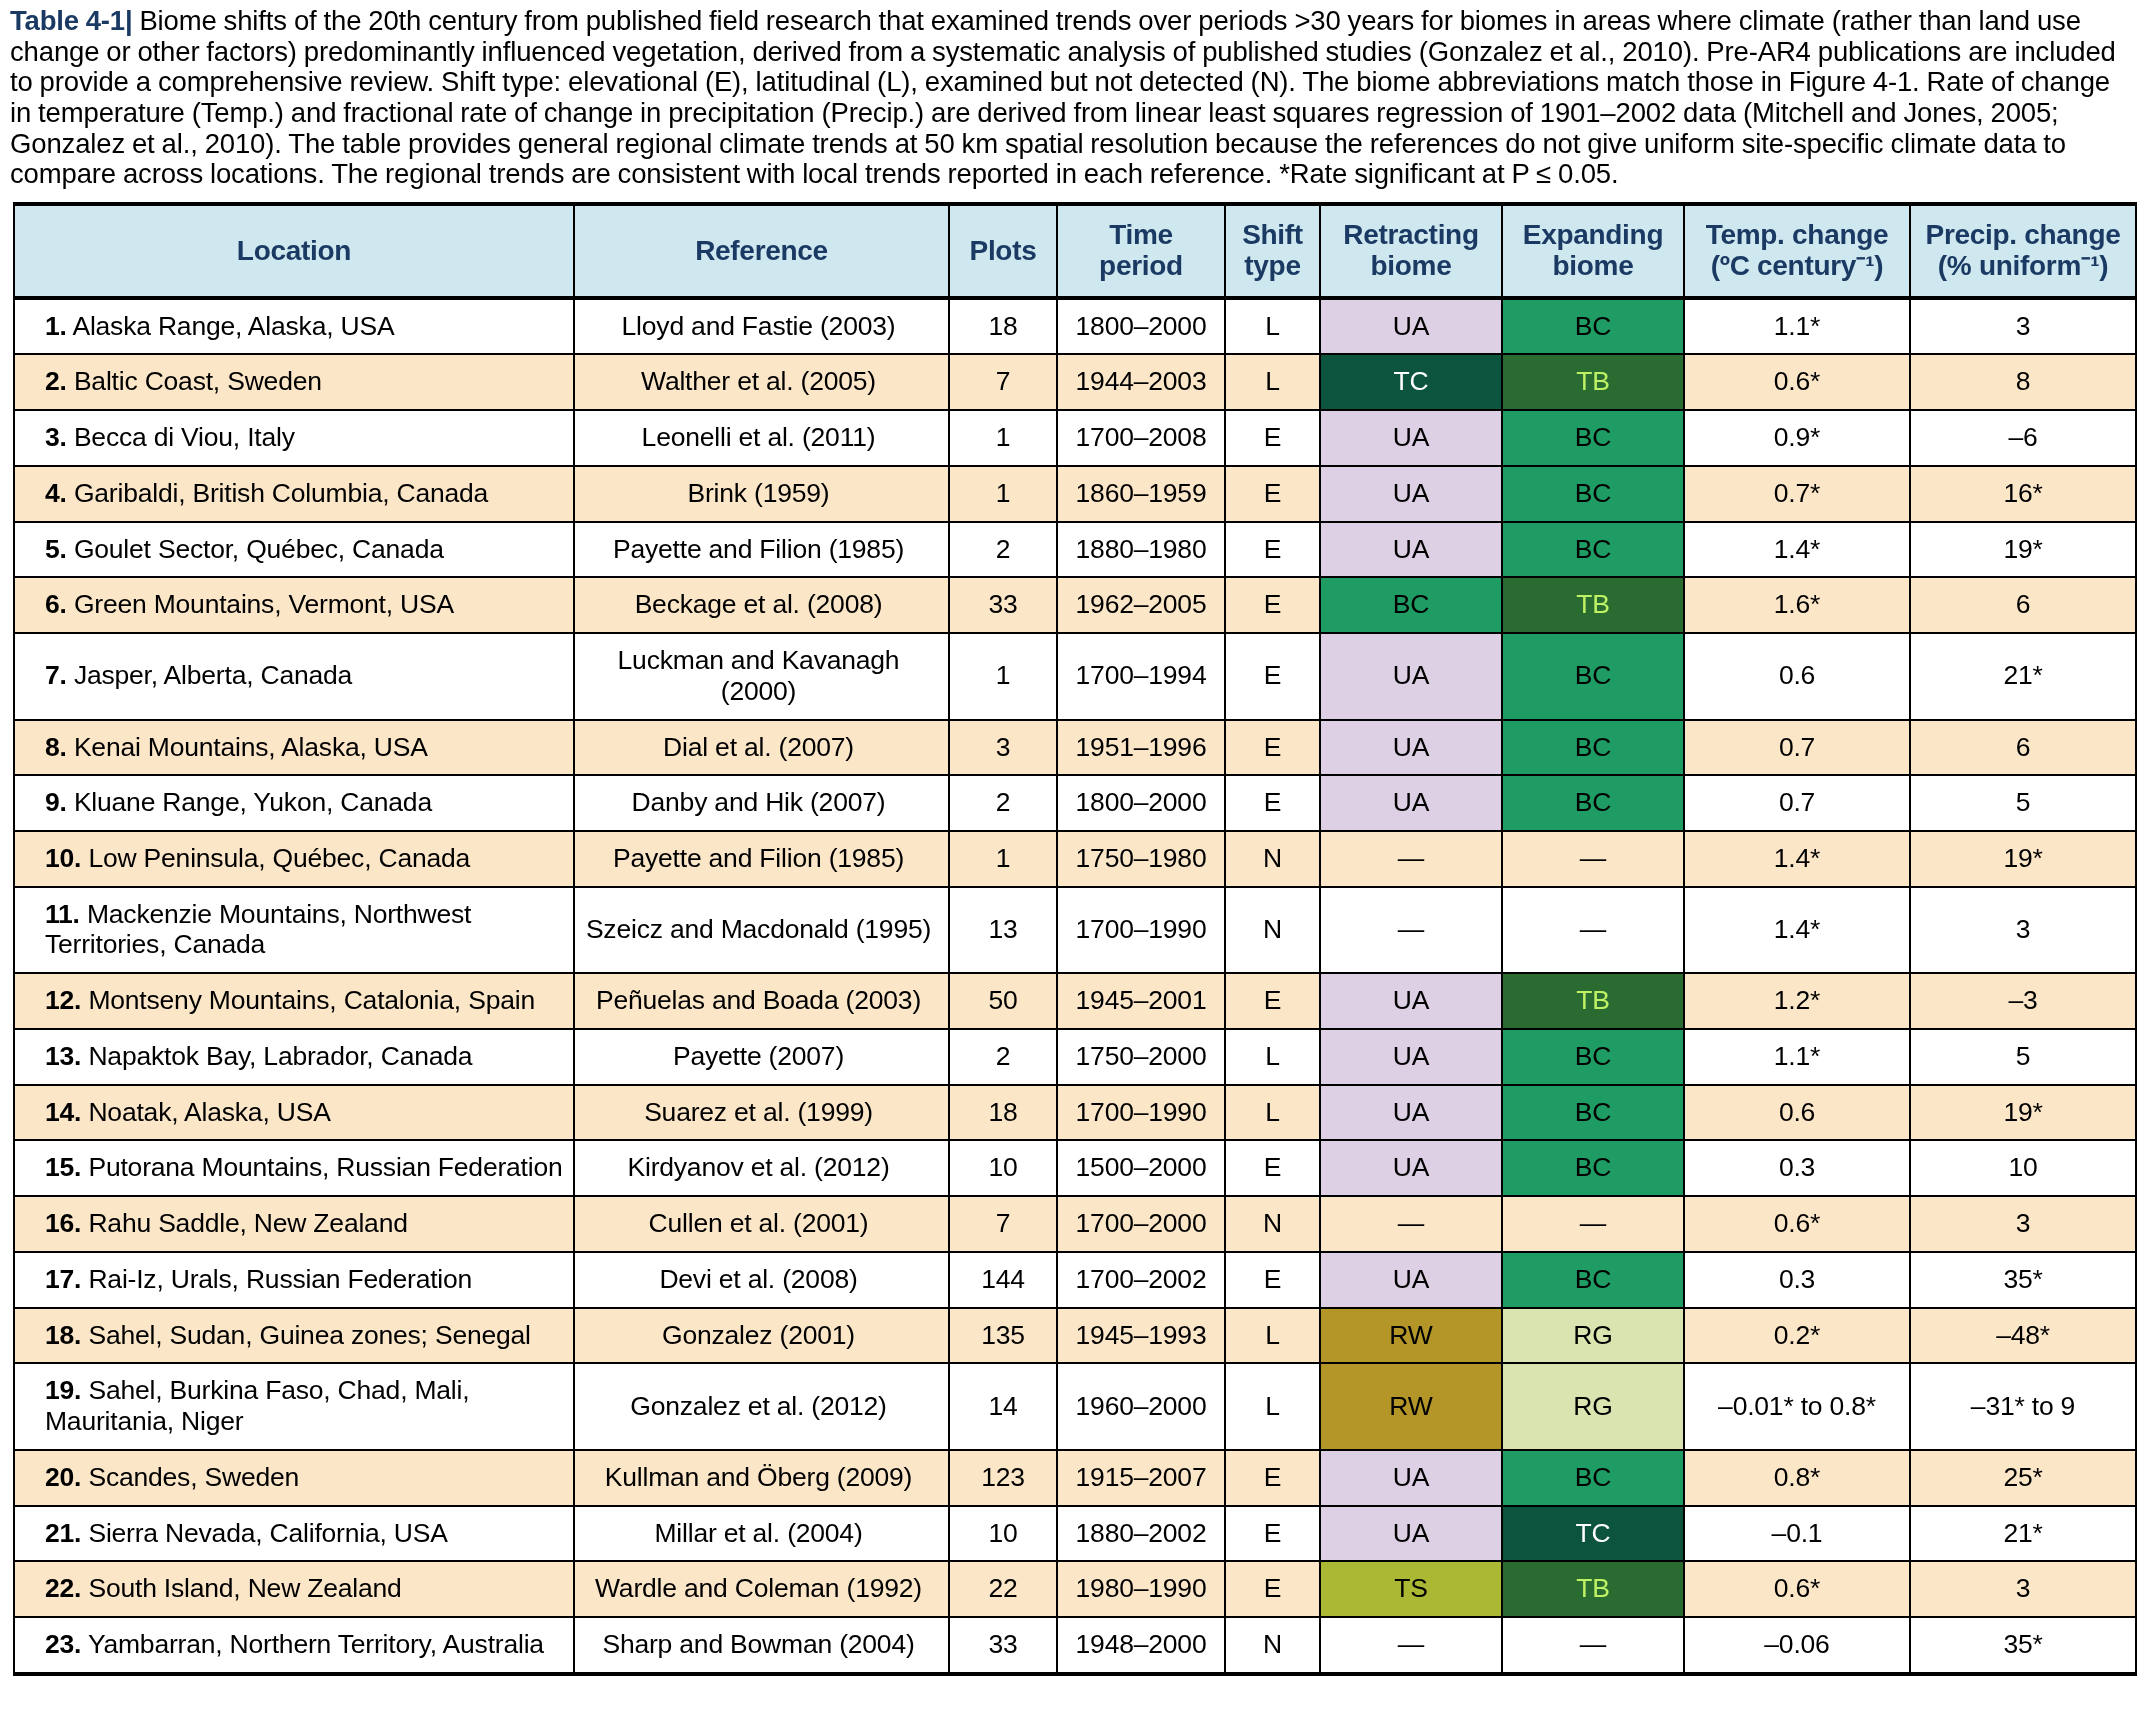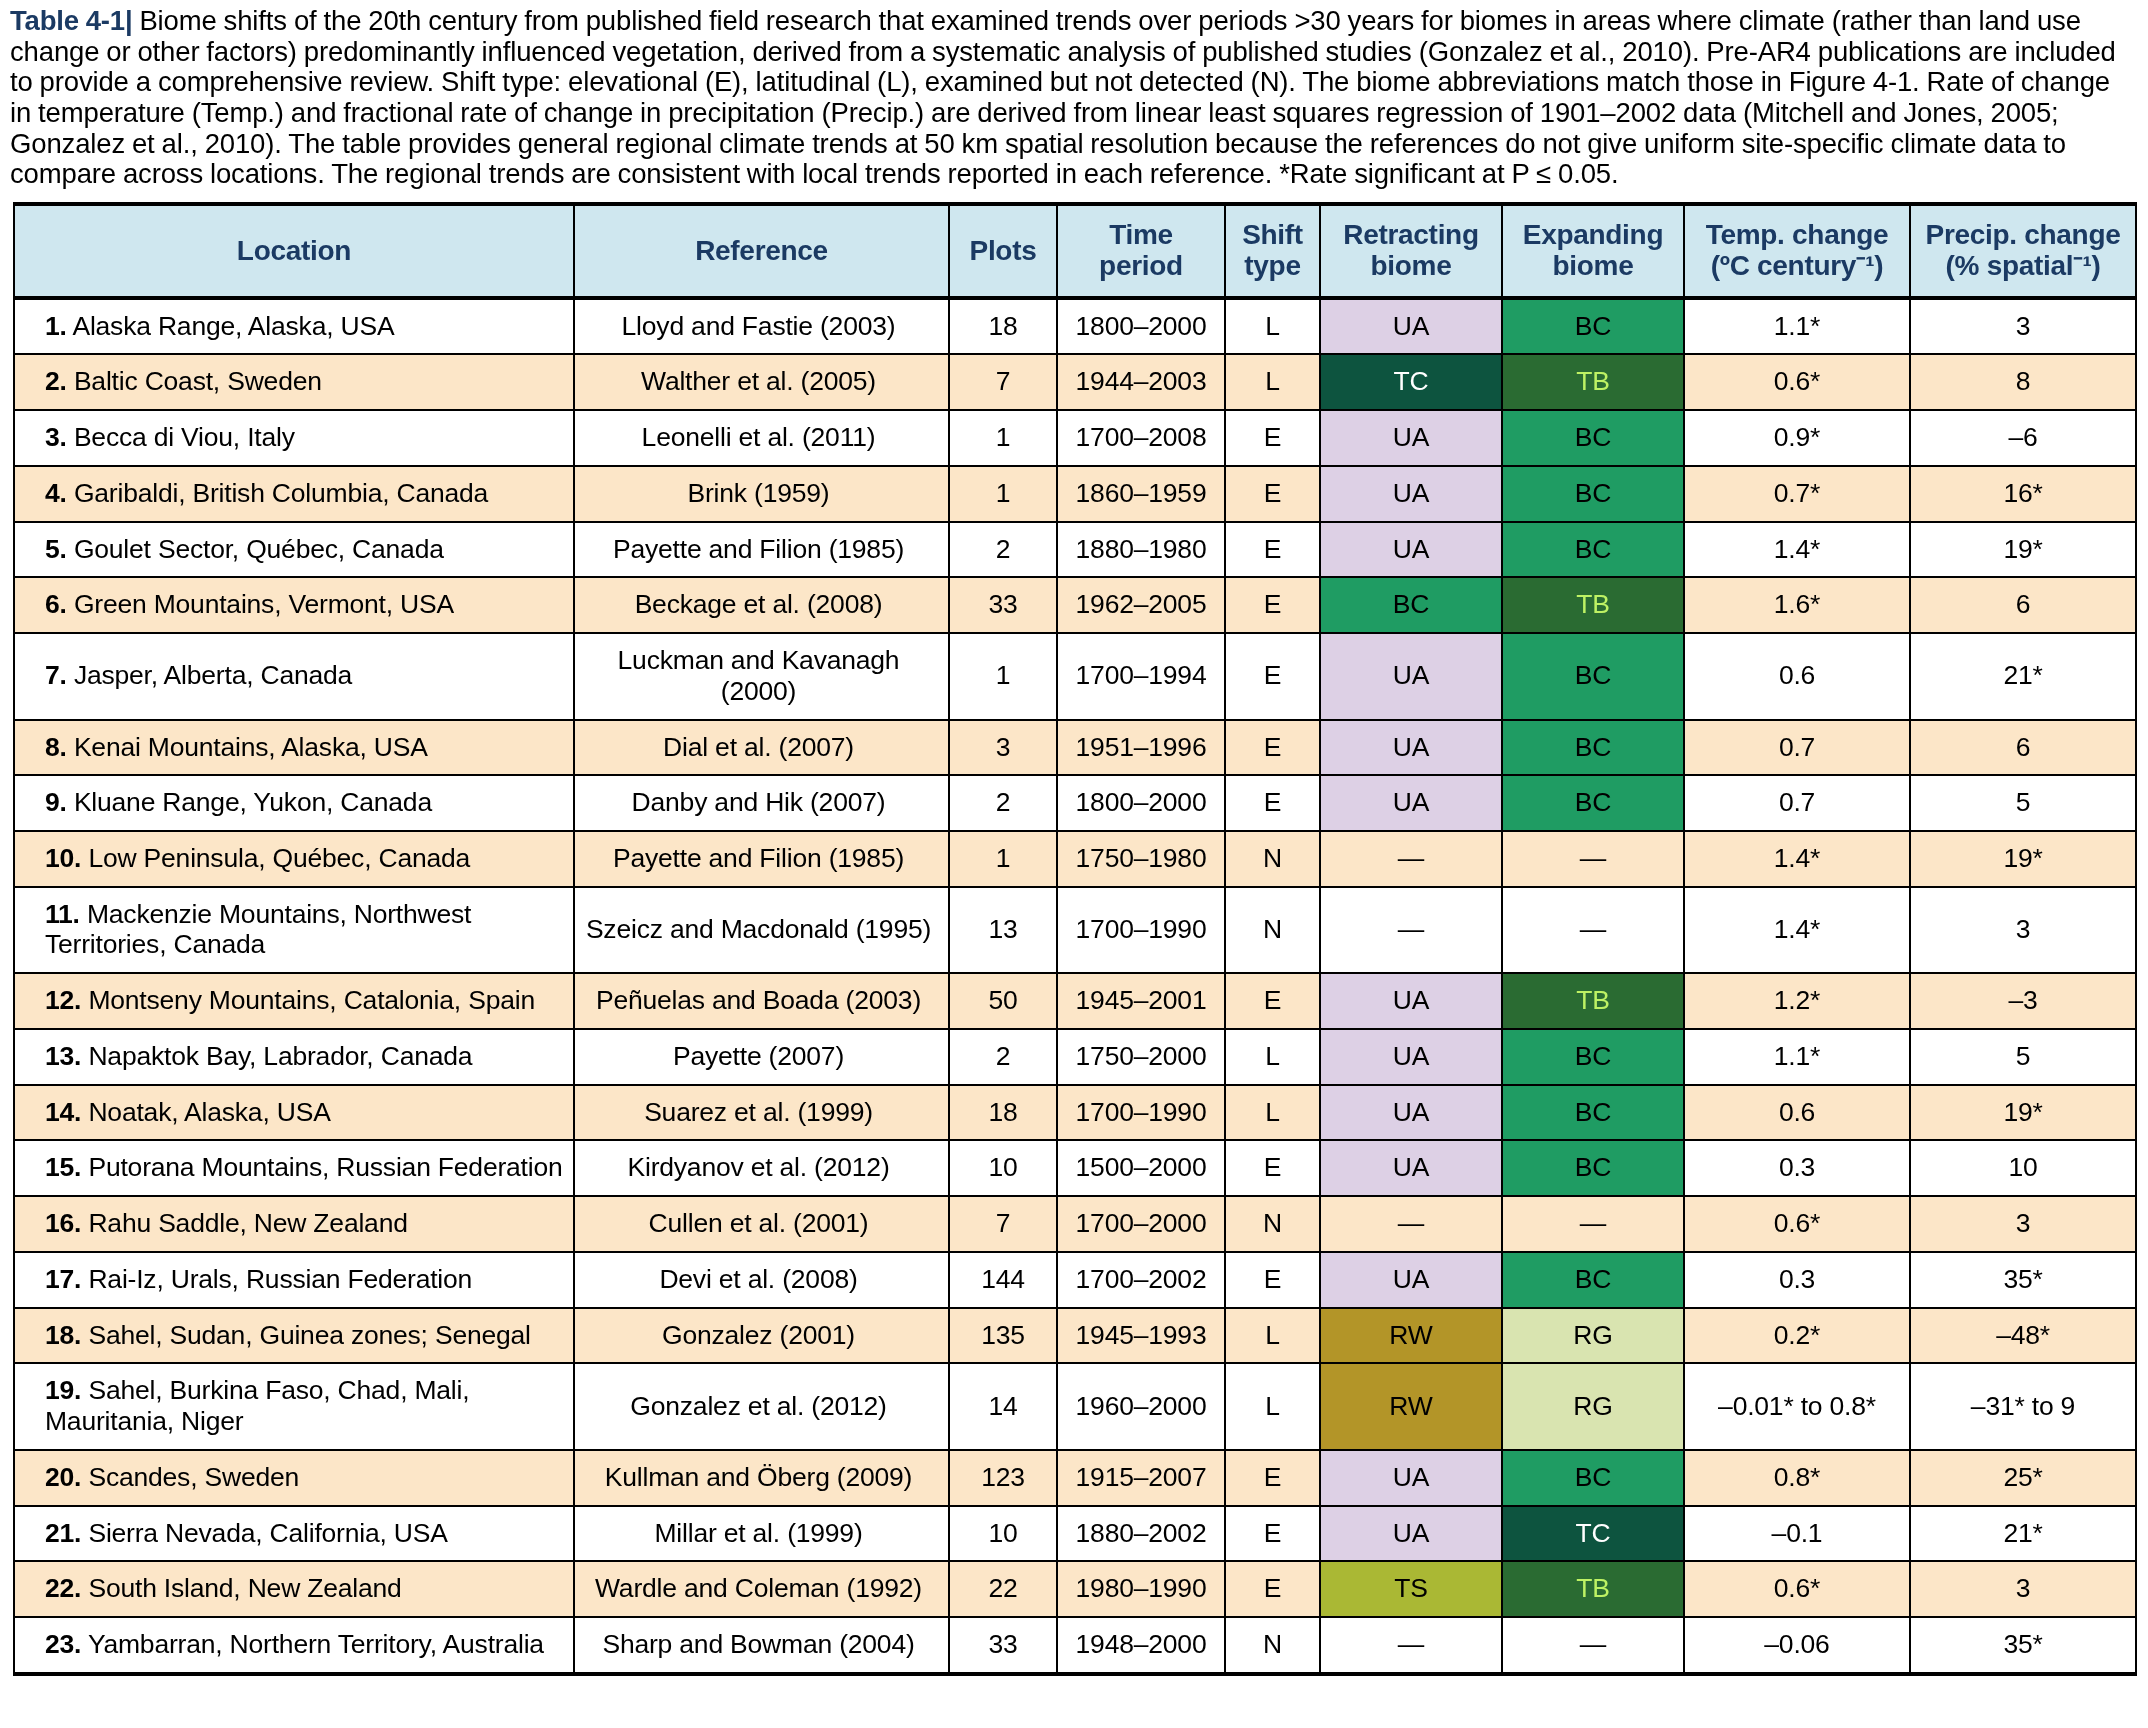--- a/index.html
+++ b/index.html
@@ -167,21 +167,21 @@
         <th>
           <span>Expanding</span><br>
           <span>biome</span>
         </th>
         <th>
           <span>Temp. change</span><br>
           <span>(ºC century⁻¹)</span>
         </th>
         <th>
           <span>Precip. change</span><br>
-          <span>(% spatial⁻¹)</span>
+          <span>(% uniform⁻¹)</span>
         </th>
       </tr>
     </thead>
     <tbody id="tbody">
         <tr>
           <td class="loc"><span class="num">1.</span> <span>Alaska Range, Alaska, USA</span></td>
           <td class="ref">Lloyd and Fastie (2003)</td>
           <td class="num-c">18</td>
           <td class="time">1800–2000</td>
           <td class="shift">L</td>
@@ -394,21 +394,21 @@
           <td class="num-c">123</td>
           <td class="time">1915–2007</td>
           <td class="shift">E</td>
           <td class="biome-cell bg-UA">UA</td>
           <td class="biome-cell bg-BC">BC</td>
           <td class="temp">0.8*</td>
           <td class="precip">25*</td>
         </tr>
         <tr>
           <td class="loc"><span class="num">21.</span> <span>Sierra Nevada, California, USA</span></td>
-          <td class="ref">Millar et al. (1999)</td>
+          <td class="ref">Millar et al. (2004)</td>
           <td class="num-c">10</td>
           <td class="time">1880–2002</td>
           <td class="shift">E</td>
           <td class="biome-cell bg-UA">UA</td>
           <td class="biome-cell bg-TC">TC</td>
           <td class="temp">–0.1</td>
           <td class="precip">21*</td>
         </tr>
         <tr class="alt">
           <td class="loc"><span class="num">22.</span> <span>South Island, New Zealand</span></td>

